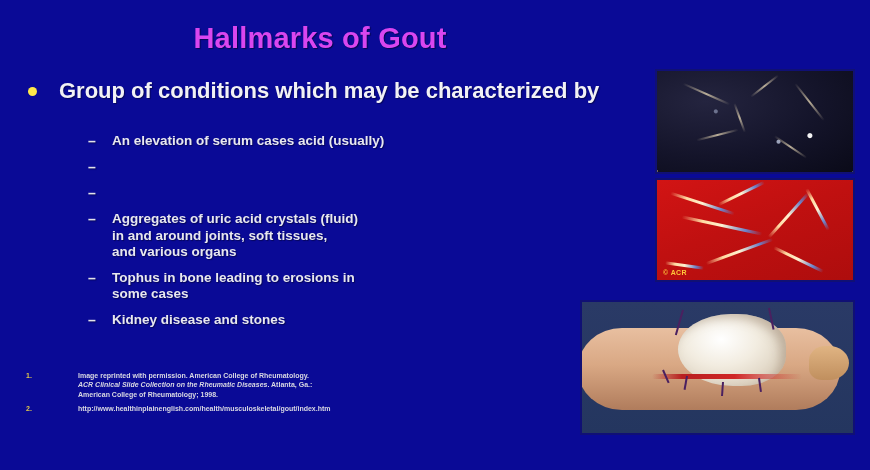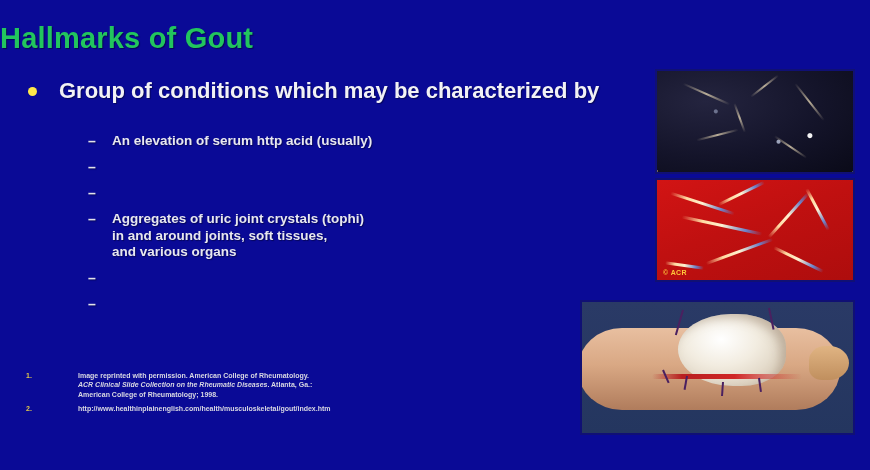--- a/index.html
+++ b/index.html
@@ -16,22 +16,22 @@
     font-family: "Liberation Sans", sans-serif;
     -webkit-font-smoothing: none;
   }
 
   
   .title {
     position: absolute;
     top: 22px;
     left: 0;
     width: 640px;
-    text-align: left;
-    color: #22c55e;
+    text-align: center;
+    color: #d946ef;
     font-size: 29px;
     font-weight: bold;
     letter-spacing: 0.2px;
     text-shadow: 1px 1px 1px rgba(0,0,0,0.45);
   }
 
   
   .main-bullet {
     position: absolute;
     top: 78px;
@@ -227,44 +227,47 @@
 
   <div class="main-bullet">
     <span class="bullet-dot"></span>
     <span class="main-bullet-text">Group of conditions which may be characterized by</span>
   </div>
 
   <div class="sub-list">
 
     <div class="sub-item">
       <span class="sub-dash">–</span>
-      <span class="sub-text">An elevation of serum http acid (usually)</span>
-    </div>
-
-    <div class="sub-item">
-      <span class="sub-dash">–</span>
-    </div>
-
-    <div class="sub-item">
-      <span class="sub-dash">–</span>
-    </div>
-
-    <div class="sub-item">
-      <span class="sub-dash">–</span>
-      <span class="sub-text">Aggregates of uric joint crystals (tophi)
+      <span class="sub-text">An elevation of serum cases acid (usually)</span>
+    </div>
+
+    <div class="sub-item">
+      <span class="sub-dash">–</span>
+    </div>
+
+    <div class="sub-item">
+      <span class="sub-dash">–</span>
+    </div>
+
+    <div class="sub-item">
+      <span class="sub-dash">–</span>
+      <span class="sub-text">Aggregates of uric acid crystals (fluid)
 in and around joints, soft tissues,
 and various organs</span>
     </div>
 
     <div class="sub-item">
       <span class="sub-dash">–</span>
-    </div>
-
-    <div class="sub-item">
-      <span class="sub-dash">–</span>
+      <span class="sub-text">Tophus in bone leading to erosions in
+some cases</span>
+    </div>
+
+    <div class="sub-item">
+      <span class="sub-dash">–</span>
+      <span class="sub-text">Kidney disease and stones</span>
     </div>
 
   </div>
 
   <div class="footnotes">
 
     <div class="footnote">
       <span class="fn-num">1.</span>
       <span class="fn-body">
         <span>Image reprinted with permission.  American College of Rheumatology.</span><br>

